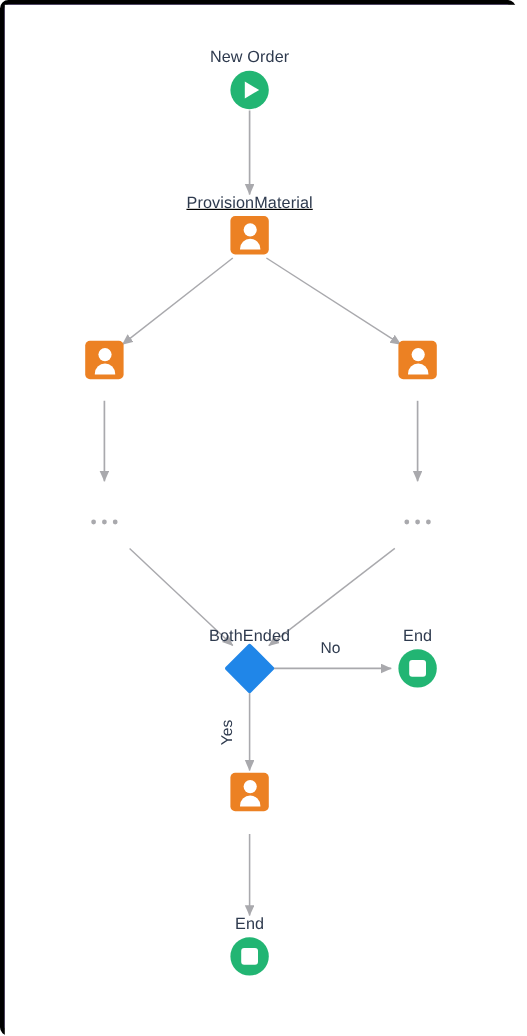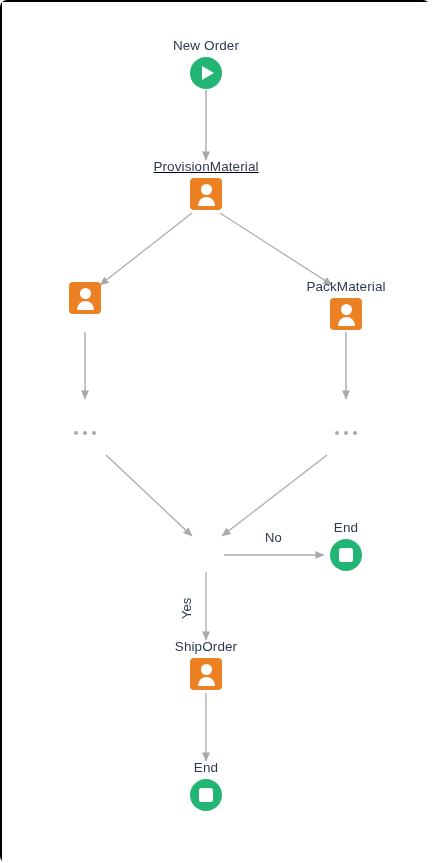--- a/index.html
+++ b/index.html
@@ -15,21 +15,21 @@
   }
 
   
   #workflow-frame {
     position: absolute;
     left: 0;
     top: 0;
     width: 430px;
     height: 863px;
     box-sizing: border-box;
-    border: 2px solid #000000;
+    border: 4px solid #000000;
     border-radius: 7px;
     background: #8b5cf6;
   }
   #workflow-canvas {
     position: absolute;
     left: 0;
     top: 0;
     width: 439px;
     height: 863px;
     background: #ffffff;
@@ -230,53 +230,57 @@
     <div class="node" style="left:83px; top:277px;">
       <div class="node-shape-wrap">
         <div class="shape-task">
           <span class="person-head"></span>
           <span class="person-body"></span>
         </div>
       </div>
     </div>
 
     <div class="node" style="left:344px; top:277px;">
-      <div class="node-label">PackMaterial</div>
       <div class="node-shape-wrap">
         <div class="shape-task">
           <span class="person-head"></span>
           <span class="person-body"></span>
         </div>
       </div>
     </div>
 
     <div class="ellipsis-node" style="left:83px; top:429px;">
       <span class="dot"></span>
       <span class="dot"></span>
       <span class="dot"></span>
     </div>
 
     <div class="ellipsis-node" style="left:344px; top:429px;">
       <span class="dot"></span>
       <span class="dot"></span>
       <span class="dot"></span>
     </div>
 
+    <div class="node" style="left:204px; top:518px;">
+      <div class="node-label">BothEnded</div>
+      <div class="node-shape-wrap">
+        <div class="shape-gateway"></div>
+      </div>
+    </div>
 
     <div class="node" style="left:344px; top:518px;">
       <div class="node-label">End</div>
       <div class="node-shape-wrap">
         <div class="shape-end">
           <span class="end-square"></span>
         </div>
       </div>
     </div>
 
     <div class="node" style="left:204px; top:637px;">
-      <div class="node-label">ShipOrder</div>
       <div class="node-shape-wrap">
         <div class="shape-task">
           <span class="person-head"></span>
           <span class="person-body"></span>
         </div>
       </div>
     </div>
 
     <div class="node" style="left:204px; top:758px;">
       <div class="node-label">End</div>

